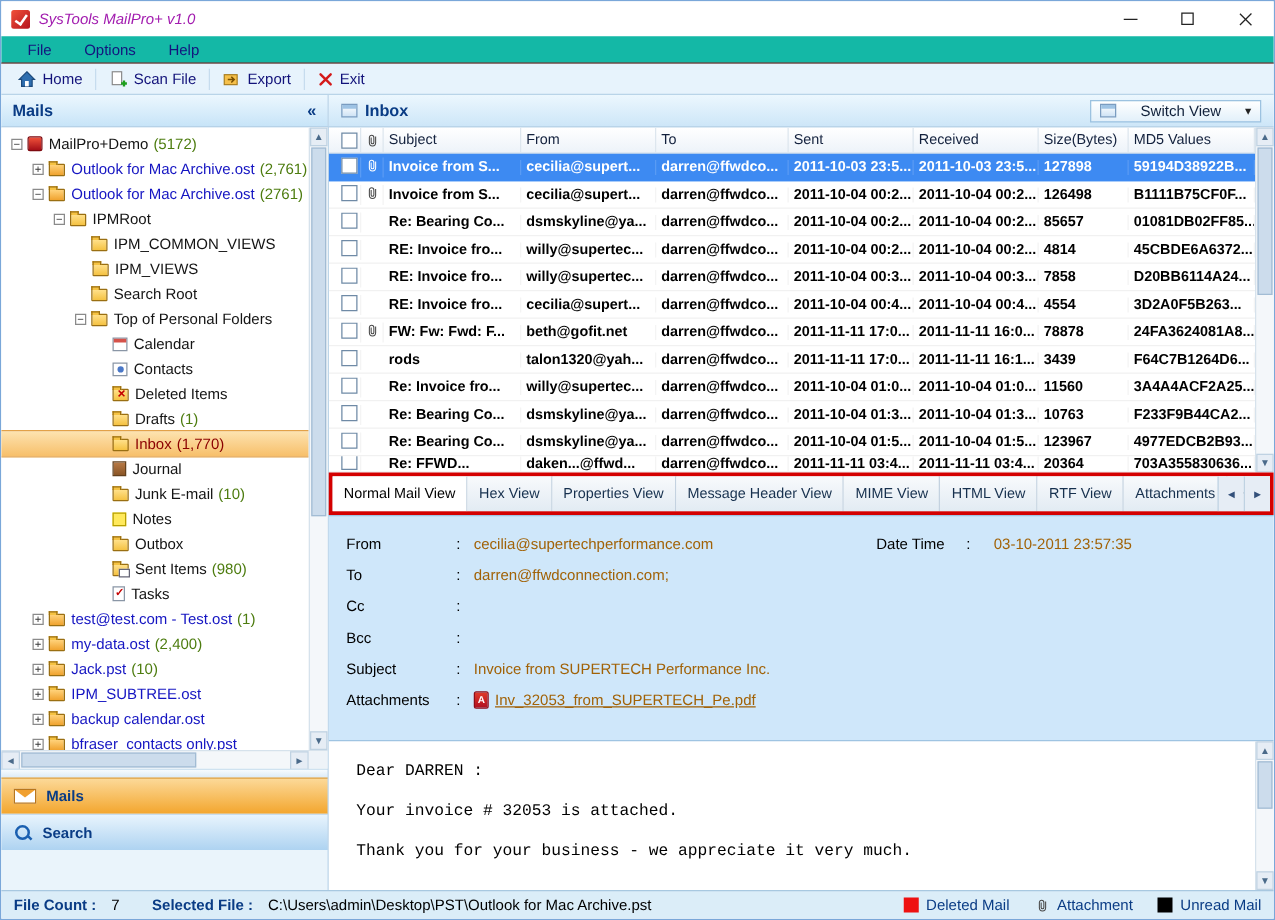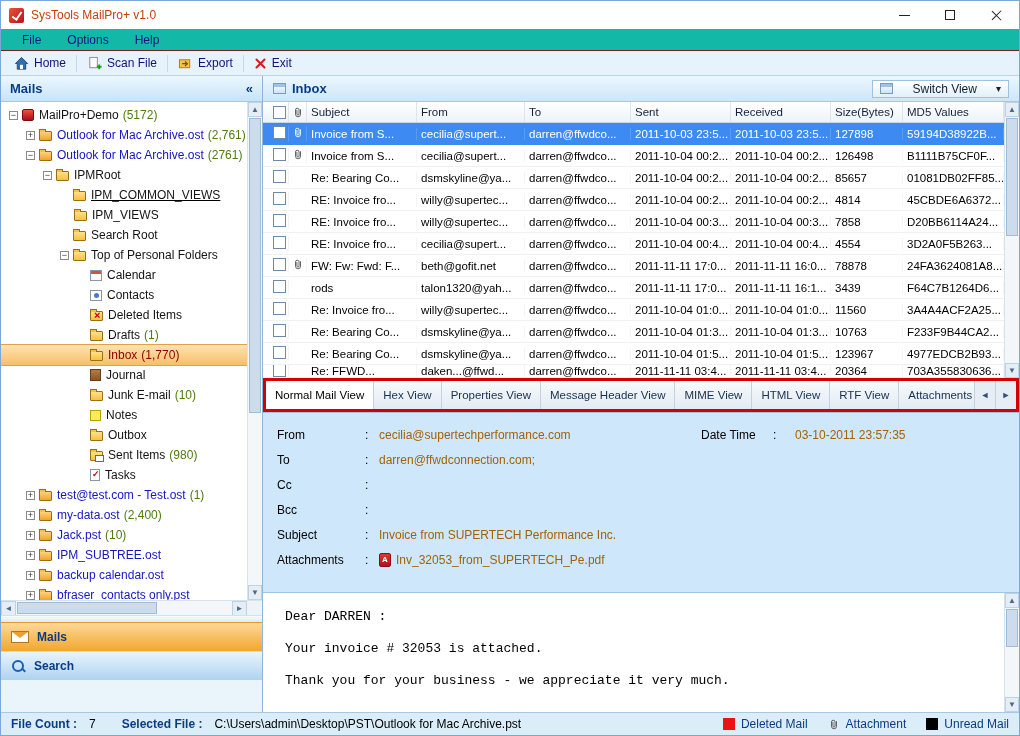--- a/index.html
+++ b/index.html
@@ -6,21 +6,21 @@
   html,body { background:#888; }
   .window{
     width:1020px;height:736px;overflow:hidden;background:#fff;
     font-family:"Liberation Sans",sans-serif;font-size:12px;color:#000;
     display:flex;flex-direction:column;border:1px solid #7aa7d9;
   }
   
   .titlebar{height:28px;flex:0 0 28px;display:flex;align-items:center;padding-left:8px;background:#fff;}
   .app-logo{width:15px;height:15px;background:linear-gradient(135deg,#f0513a,#b5131d);border-radius:2px;position:relative;flex:none;}
   .app-logo::after{content:"";position:absolute;left:3px;top:4px;width:8px;height:4px;border-left:2px solid #fff;border-bottom:2px solid #fff;transform:rotate(-55deg);}
-  .title{margin-left:7px;font-size:12px;color:#c2410c;}
+  .title{margin-left:7px;font-size:12px;color:#a21caf;font-style:italic;}
   .win-controls{margin-left:auto;display:flex;height:100%;}
   .win-btn{width:46px;height:100%;display:flex;align-items:center;justify-content:center;}
   .gl-min{width:11px;height:0;border-bottom:1px solid #222;}
   .gl-max{width:10px;height:10px;border:1px solid #222;}
   .gl-close{width:11px;height:11px;position:relative;}
   .gl-close::before,.gl-close::after{content:"";position:absolute;left:5px;top:-1px;width:1.4px;height:13px;background:#222;}
   .gl-close::before{transform:rotate(45deg);} .gl-close::after{transform:rotate(-45deg);}
   
   .menubar{height:22px;flex:0 0 22px;background:#14b8a6;display:flex;align-items:center;padding-left:8px;border-bottom:1px solid #7f1d1d;}
   .menu-item{padding:0 13px;color:#14147e;}
@@ -88,42 +88,42 @@
   .hdr-ic{width:13px;height:11px;border:1px solid #7a9cc0;background:linear-gradient(#fff,#cfe3f5);position:relative;display:inline-block;}
   .hdr-ic::before{content:"";position:absolute;left:0;right:0;top:0;height:3px;background:#9ec3e4;}
   .switch-view{margin-left:auto;display:flex;align-items:center;gap:19px;border:1px solid #9cc2e0;background:linear-gradient(#fff,#e2f0fa);padding:1px 7px;color:#10203a;cursor:pointer;}
   .switch-view .dd{font-size:10px;color:#222;}
   
   .table-zone{flex:0 0 276px;display:flex;min-height:0;}
   .mail-table{flex:1;overflow:hidden;min-width:0;}
   .th-row,.tr{display:grid;grid-template-columns:26px 18px 110px 108px 106px 100px 100px 72px 1fr;align-items:center;}
   .th-row{height:21px;background:linear-gradient(#ffffff,#edf3f9);border-bottom:1px solid #c6d8e8;}
   .th{height:100%;display:flex;align-items:center;padding:0 4px;border-right:1px solid #dde6ee;color:#13213d;font-size:11.5px;overflow:hidden;}
-  .tr{height:22px;border-bottom:1px solid #f1f1f1;font-size:11.5px;}
+  .tr{height:22px;border-bottom:1px solid #f1f1f1;font-size:11.5px;font-weight:bold;}
   .td{padding:0 4px;white-space:nowrap;overflow:hidden;border-right:1px solid #f4f4f4;}
   .cb{width:13px;height:13px;border:1px solid #6f8aa6;background:#fff;margin-left:6px;display:inline-block;flex:none;}
   .clipcell{display:flex;justify-content:center;}
   .tr.sel{background:#3d8af2;color:#fff;border-bottom-color:#3d8af2;}
   .tr.sel .td{border-right-color:rgba(255,255,255,.15);}
   .tr.sel .clipcell svg path{stroke:#fff;}
   .tr.clipped{height:13px;overflow:hidden;}
   
   .tab-strip{flex:0 0 34px;border:3px solid #d40000;background:#edf2f7;position:relative;overflow:hidden;display:flex;}
   .tabs-inner{display:flex;height:100%;}
   .tab{display:flex;align-items:center;padding:0 9px;border-right:1px solid #c4d2e0;background:linear-gradient(#f8fafc,#e2ebf3);color:#16304e;white-space:nowrap;font-size:11.5px;cursor:pointer;}
   .tab.active{background:#fff;color:#000;}
   .tab-arrows{position:absolute;right:0;top:0;bottom:0;display:flex;}
   .tab-arrow{width:21px;display:flex;align-items:center;justify-content:center;background:#e6edf5;border-left:1px solid #bfd2e2;font-size:9px;color:#33507a;cursor:pointer;}
   
   .details{flex:0 0 180px;background:#cfe7fa;border-top:1px solid #9fc4e2;padding:9px 14px;position:relative;}
   .drow{height:25px;display:flex;align-items:center;}
   .dlabel{width:88px;color:#000;}
   .dcolon{width:14px;color:#000;}
   .dvalue{color:#a16207;}
-  .dvalue.link{cursor:pointer;}
+  .dvalue.link{text-decoration:underline;cursor:pointer;}
   .dt-group{position:absolute;left:438px;display:flex;align-items:center;height:25px;}
   .dtlabel{width:72px;color:#000;}
   .dcolon2{width:22px;color:#000;}
   .pdf-ic{width:12px;height:14px;background:linear-gradient(#e03a2a,#b11020);border:1px solid #8e0d18;border-radius:2px;color:#fff;font-size:8px;font-weight:bold;display:inline-flex;align-items:center;justify-content:center;margin-right:5px;flex:none;}
   
   .body-zone{flex:1;display:flex;min-height:0;background:#fff;border-top:1px solid #9fc4e2;}
   .mail-body{flex:1;padding:16px 0 0 22px;font-family:"Liberation Mono","DejaVu Sans Mono",monospace;font-size:13px;line-height:16px;color:#000;overflow:hidden;}
   .bline{min-height:16px;white-space:pre;}
   
   .statusbar{height:23px;flex:0 0 23px;background:#dbeDF8;background:#dbedf8;border-top:1px solid #a8c8e0;display:flex;align-items:center;padding:0 10px;}
@@ -225,21 +225,21 @@
               <span class="exp">−</span>
               <span class="tic fold ic-store"></span>
               <span class="tlabel blue">Outlook for Mac Archive.ost</span>
               <span class="tcount">(2761)</span>
             </div>
             <div class="trow" style="padding-left: 42px;">
               <span class="exp">−</span>
               <span class="tic fold"></span>
               <span class="tlabel">IPMRoot</span>
             </div>
-            <div class="trow" style="padding-left: 59px; text-decoration: underline;">
+            <div class="trow" style="padding-left: 59px;">
               <span class="exp-sp"></span>
               <span class="tic fold"></span>
               <span class="tlabel">IPM_COMMON_VIEWS</span>
             </div>
             <div class="trow" style="padding-left: 60px;">
               <span class="exp-sp"></span>
               <span class="tic fold"></span>
               <span class="tlabel">IPM_VIEWS</span>
             </div>
             <div class="trow" style="padding-left: 59px;">

